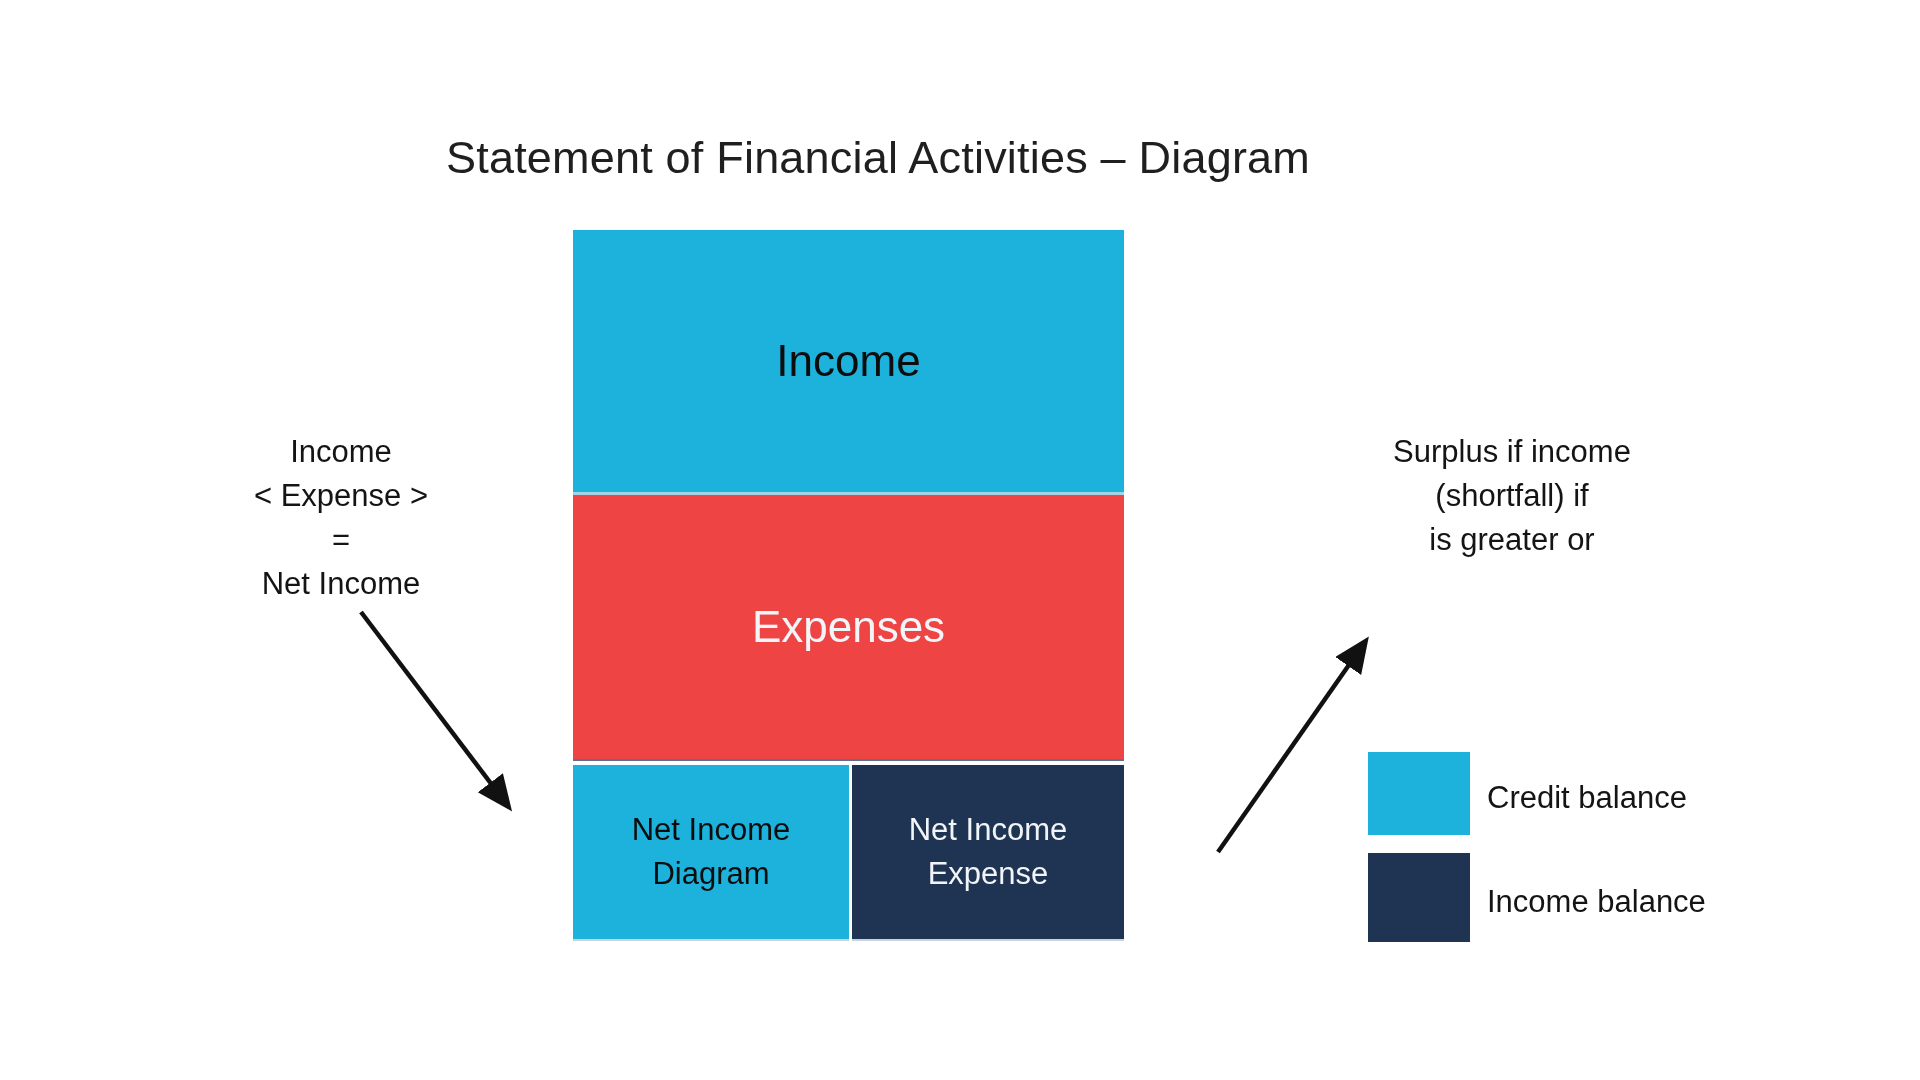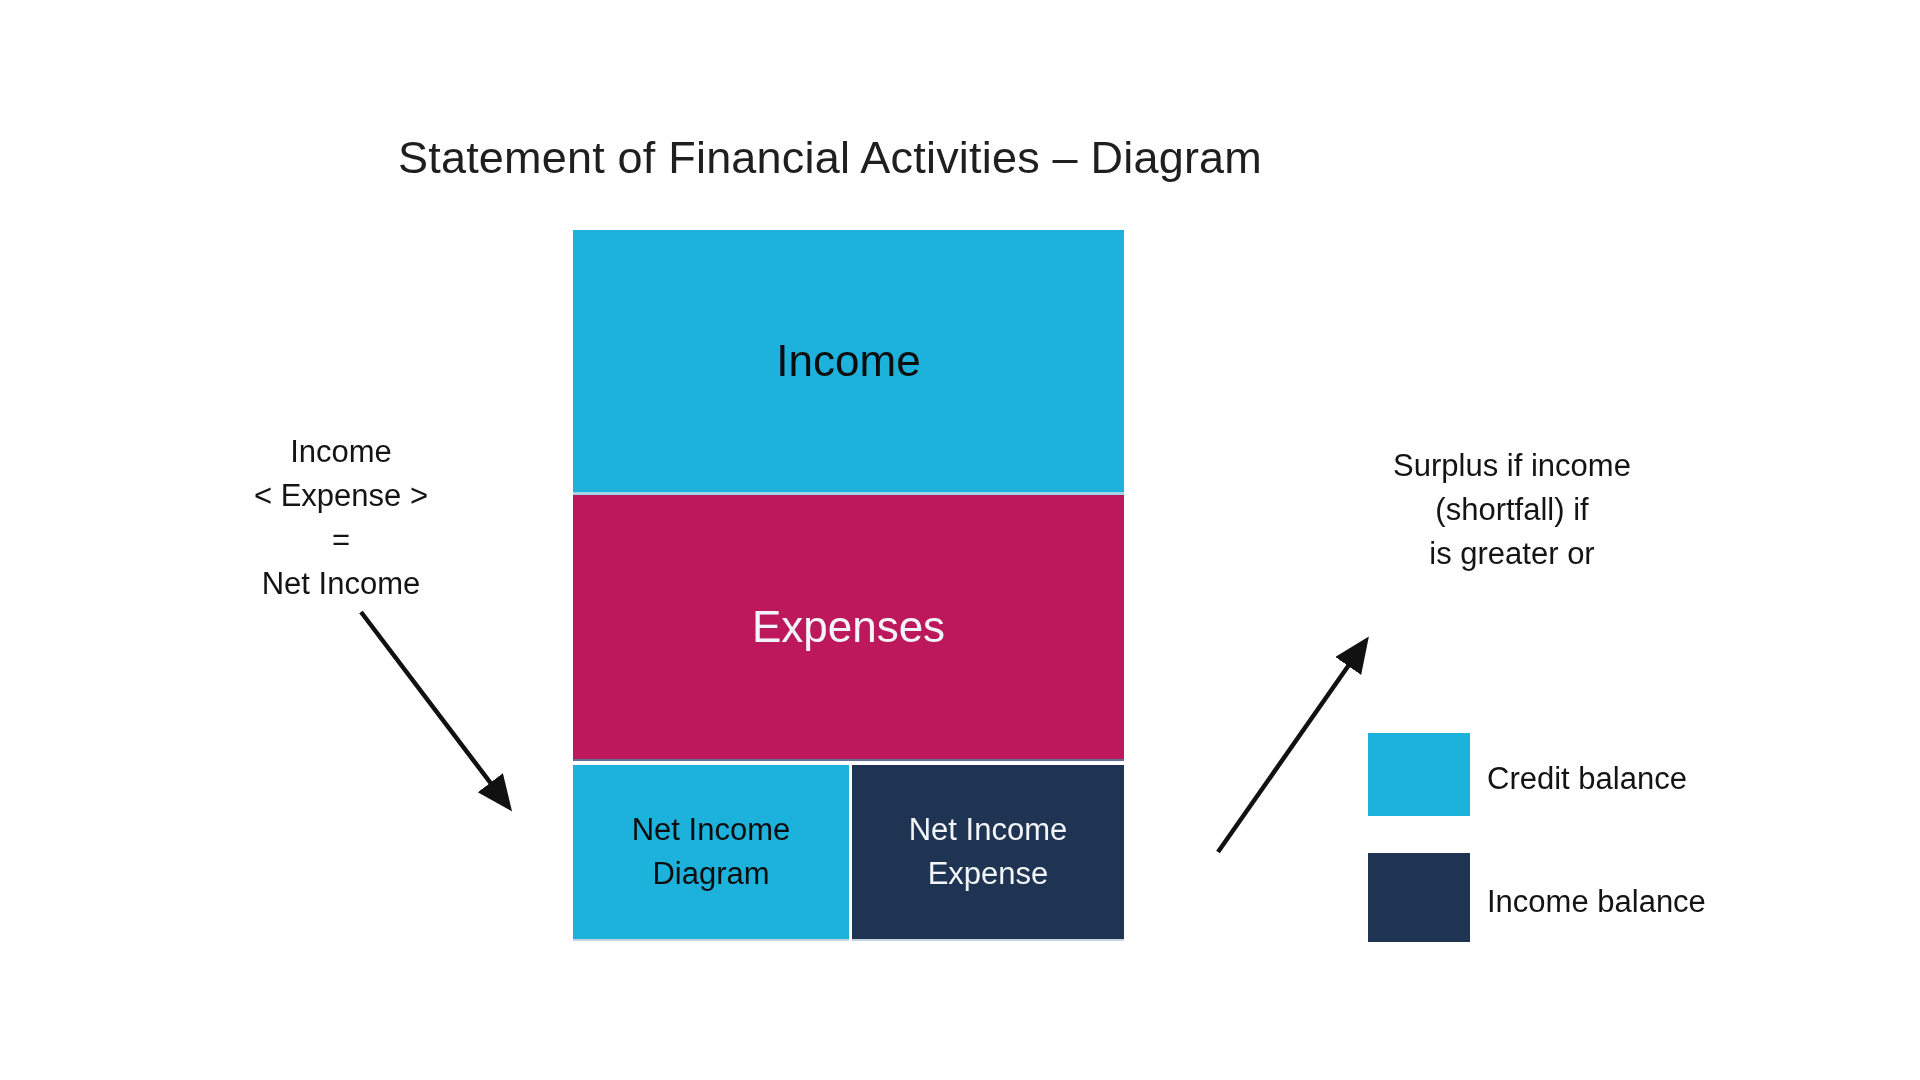--- a/index.html
+++ b/index.html
@@ -7,21 +7,21 @@
     width: 1920px; height: 1080px;
     background: #ffffff;
     font-family: "Liberation Sans", sans-serif;
     overflow: hidden;
     position: relative;
   }
   .abs { position: absolute; }
 
   .page-title {
     left: 398px; top: 132px; width: 960px;
-    text-align: left;
+    text-align: center;
     font-size: 45px;
     color: #1f1f1f;
     letter-spacing: 0.2px;
   }
 
   
   .box {
     display: flex; align-items: center; justify-content: center;
     text-align: center;
   }
@@ -48,25 +48,25 @@
     flex-direction: column;
   }
 
   
   .note {
     font-size: 31px; line-height: 44px;
     color: #141414;
     text-align: center;
   }
   .note-left  { left: 191px;  top: 430px; width: 300px; }
-  .note-right { left: 1312px; top: 430px; width: 400px; margin-top: 14px; }
+  .note-right { left: 1312px; top: 430px; width: 400px; }
 
   
   .legend-row { display: flex; align-items: center; }
-  .legend-row-credit { left: 1368px; top: 733px; width: 420px; height: 83px; align-items: center; }
+  .legend-row-credit { left: 1368px; top: 752px; width: 420px; height: 83px; align-items: center; }
   .legend-row-debit  { left: 1368px; top: 853px; width: 420px; height: 89px; }
   .legend-swatch-credit { width: 102px; height: 83px; }
   .legend-swatch-debit  { width: 102px; height: 89px; }
   .legend-label {
     margin-left: 17px;
     font-size: 31px;
     color: #141414;
     padding-top: 8px;
   }
 
@@ -77,21 +77,21 @@
 </style>
 </head>
 <body>
 
 <div class="abs page-title">Statement of Financial Activities – Diagram</div>
 
 <div class="abs box box-income" style="background-color: rgb(29, 178, 220);">
   <span>Income</span>
 </div>
 
-<div class="abs box box-expenses" style="background-color: #be185d;">
+<div class="abs box box-expenses" style="background-color: #ef4444;">
   <span>Expenses</span>
 </div>
 
 <div class="abs box box-surplus" style="background-color: rgb(29, 178, 220);">
   <span>Net Income</span>
   <span>Diagram</span>
 </div>
 
 <div class="abs box box-deficit" style="background-color: rgb(31, 51, 82);">
   <span>Net Income</span>

